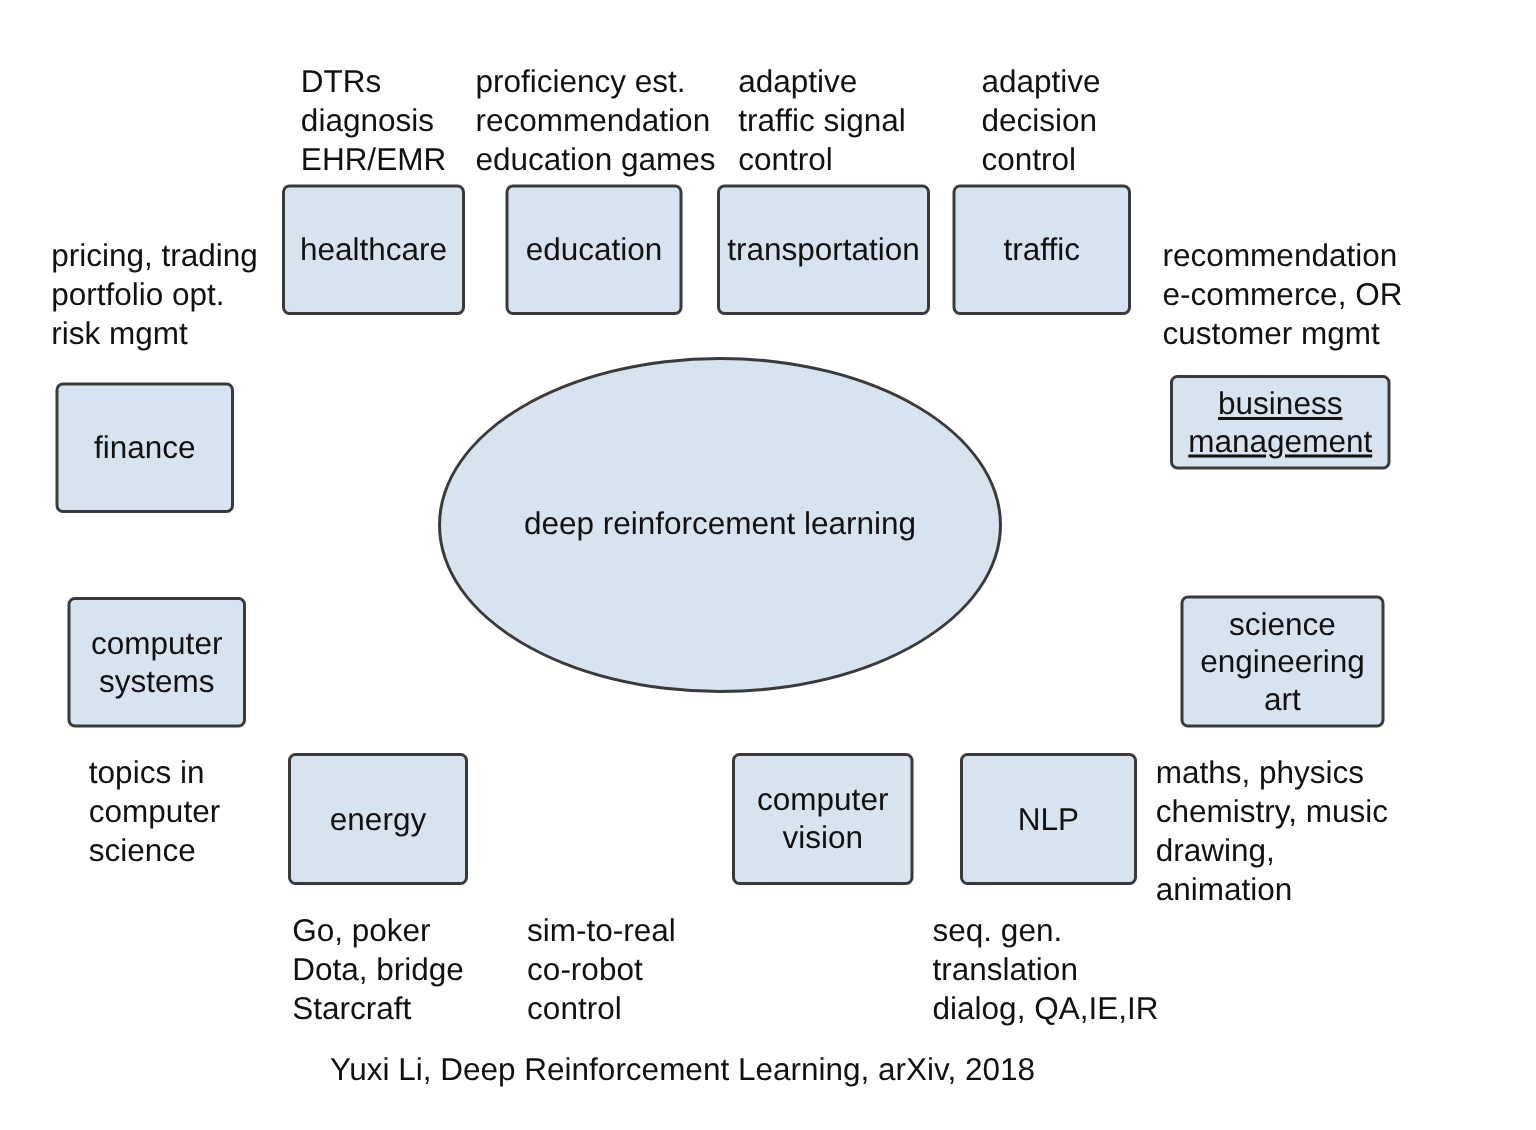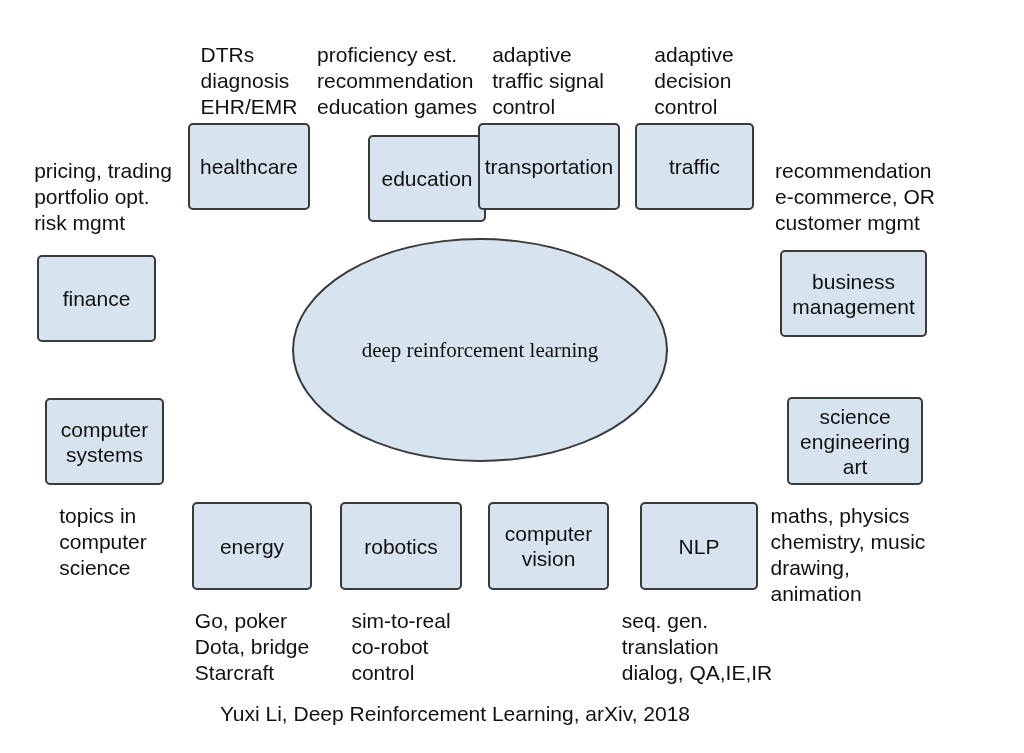--- a/index.html
+++ b/index.html
@@ -56,21 +56,20 @@
     border: 2px solid var(--node-stroke);
     border-radius: 50%;
     display: flex;
     align-items: center;
     justify-content: center;
   }
   .ellipse .label {
     font-size: 21px;
     text-align: center;
     color: var(--text);
-    font-family: Liberation Serif, serif;
   }
   .caption {
     position: absolute;
     left: 455px;
     top: 702px;
     transform: translateX(-50%);
     font-size: 21px;
     white-space: nowrap;
     text-align: center;
     color: var(--text);
@@ -90,21 +89,21 @@
   <div class="note" style="left:548px; top:42px;">adaptive
 traffic signal
 control</div>
   <div class="note" style="left:694px; top:42px;">adaptive
 decision
 control</div>
 
   <div class="box" style="left:188px; top:123px; width:122px; height:87px;">
     <div class="label">healthcare</div>
   </div>
-  <div class="box" style="left:337px; top:135px; width:118px; height:87px;margin-left:31px;">
+  <div class="box" style="left:337px; top:123px; width:118px; height:87px;">
     <div class="label">education</div>
   </div>
   <div class="box" style="left:478px; top:123px; width:142px; height:87px;">
     <div class="label">transportation</div>
   </div>
   <div class="box" style="left:635px; top:123px; width:119px; height:87px;">
     <div class="label">traffic</div>
   </div>
 
   <div class="note" style="left:103px; top:158px;">pricing, trading
@@ -117,42 +116,39 @@
     <div class="label">computer
 systems</div>
   </div>
   <div class="note" style="left:103px; top:503px;">topics in
 computer
 science</div>
 
   <div class="note" style="left:855px; top:158px;">recommendation
 e-commerce, OR
 customer mgmt</div>
-  <div class="box" style="left:780px; top:250px; width:147px; height:87px;">
+  <div class="box" style="left:780px; top:250px; width:147px; height:63px;text-decoration:underline;">
     <div class="label">business
 management</div>
   </div>
   <div class="box" style="left:787px; top:397px; width:136px; height:88px;">
     <div class="label">science
 engineering
 art</div>
   </div>
   <div class="note" style="left:855px; top:503px;">maths, physics
 chemistry, music
 drawing, animation</div>
 
   <div class="ellipse">
     <div class="label">deep reinforcement learning</div>
   </div>
 
   <div class="box" style="left:192px; top:502px; width:120px; height:88px;">
     <div class="label">energy</div>
-  </div>
-  <div class="box" style="left:340px; top:502px; width:122px; height:88px;">
-    <div class="label">robotics</div>
   </div>
   <div class="box" style="left:488px; top:502px; width:121px; height:88px;">
     <div class="label">computer
 vision</div>
   </div>
   <div class="box" style="left:640px; top:502px; width:118px; height:88px;">
     <div class="label">NLP</div>
   </div>
 
   <div class="note" style="left:252px; top:608px;">Go, poker

